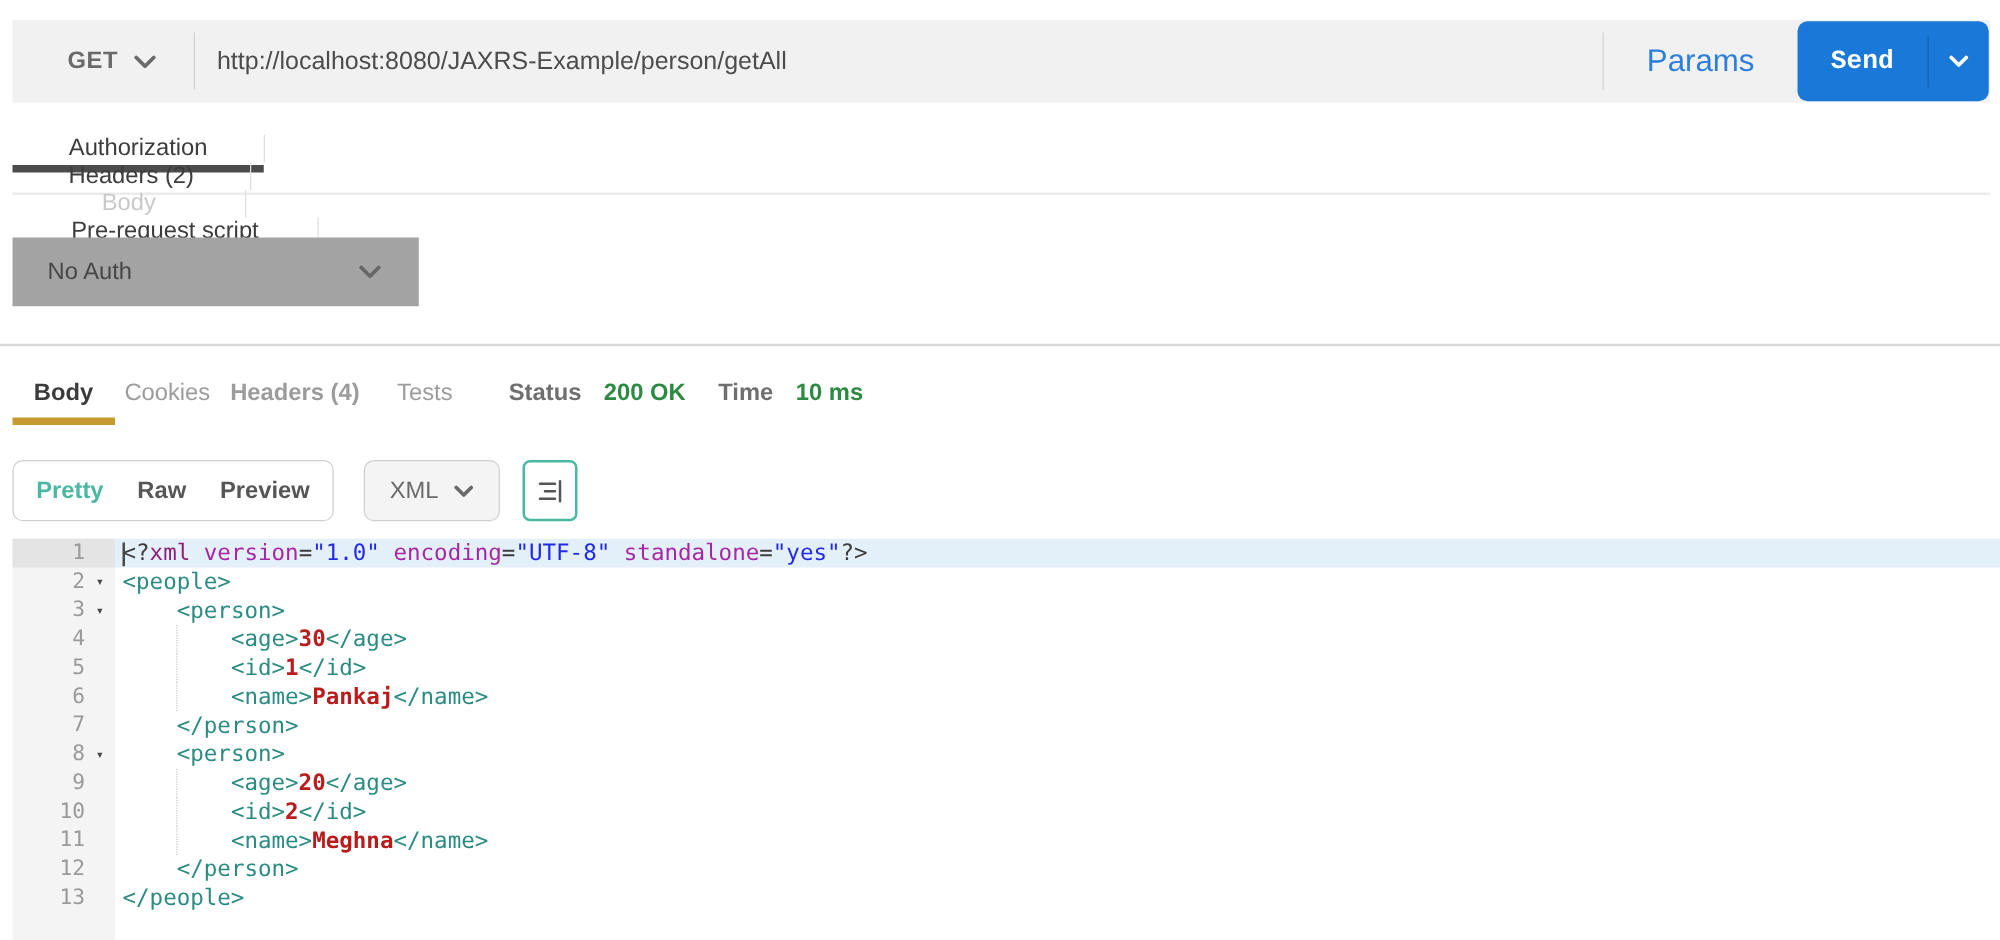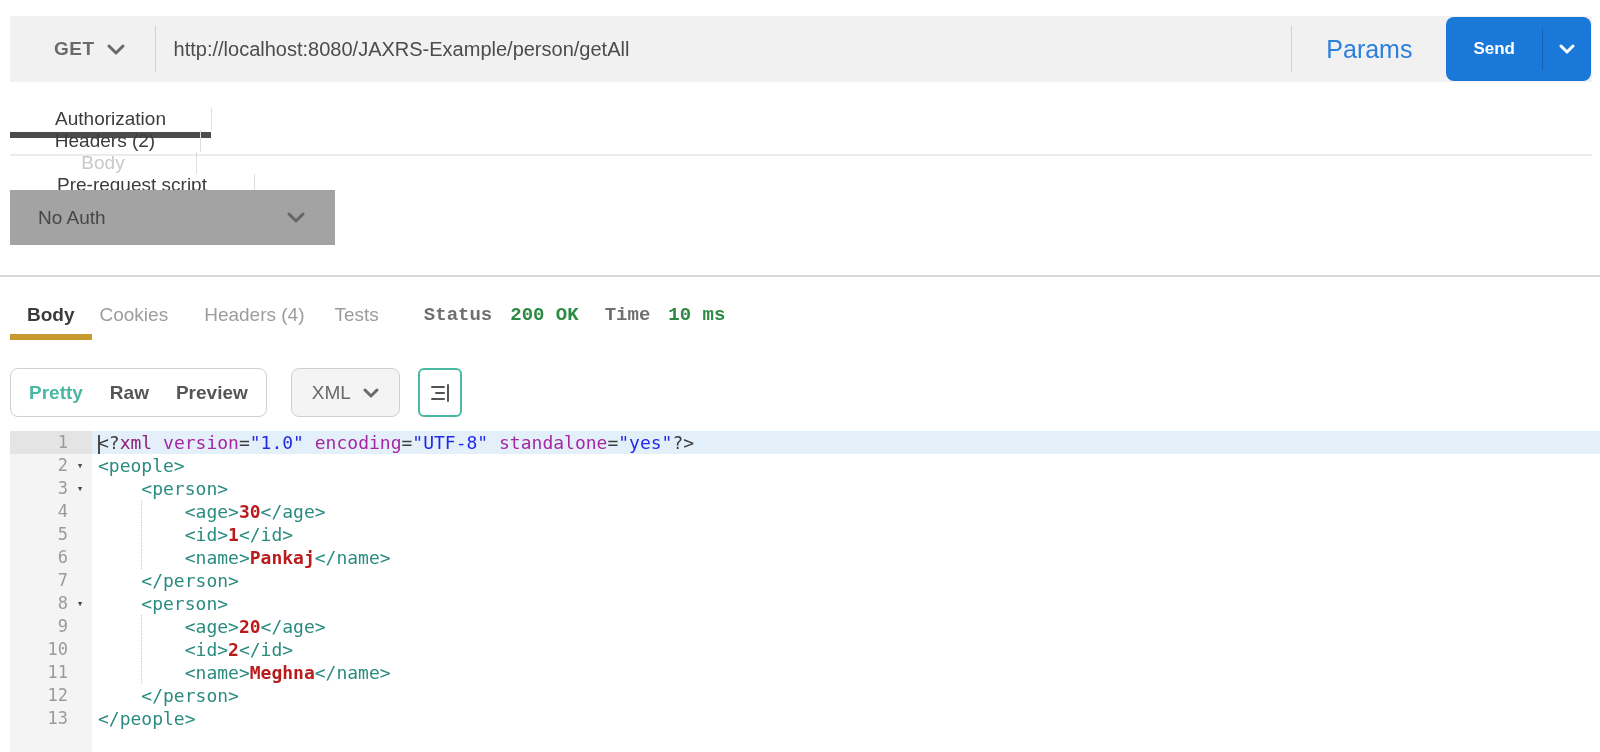--- a/index.html
+++ b/index.html
@@ -11,21 +11,21 @@
              background:#f1f1f1; display:flex; align-items:center; }
   .method { display:flex; align-items:center; gap:12px; padding:0 30px 0 44px;
             font-size:19px; font-weight:700; color:#6a6a6a; cursor:pointer; letter-spacing:.5px; }
   .vdiv { width:1px; height:46px; background:#d2d2d2; flex:0 0 auto; }
   .url-input { flex:1; height:100%; border:none; outline:none; background:transparent;
                font-family:"Liberation Sans", sans-serif;
                font-size:20px; color:#4c4c4c; padding-left:18px; }
   .params { font-size:25px; color:#2c7fdb; padding:0 34px; cursor:pointer; white-space:nowrap; }
   .send-btn { height:64px; border-radius:8px; background:#1a78d9; display:flex;
               align-items:center; margin-right:1px; cursor:pointer; flex:0 0 auto; }
-  .send-label { color:#fff; font-size:17px; font-weight:700; padding:0 27px; }
+  .send-label { color:#fff; font-size:21px; font-weight:700; padding:0 27px;font-family:Liberation Mono, monospace; }
   .send-sep { width:1px; height:42px; background:rgba(0,0,0,.18); }
   .send-caret { width:48px; display:flex; align-items:center; justify-content:center; }
 
   
   .req-tabs { position:absolute; left:10px; top:108px; width:1582px; height:48px;
               display:flex; border-bottom:2px solid #ececec;flex-direction:column; }
   .req-tab { position:relative; display:flex; align-items:center; justify-content:center;
              font-size:19px; color:#3c3c3c; border-right:1px solid #dedede; cursor:pointer; }
   .req-tab.w1{width:202px;} .req-tab.w2{width:191px;} .req-tab.w3{width:187px;}
   .req-tab.w4{width:245px;} .req-tab.w5{width:200px; border-right:none;}
@@ -39,22 +39,22 @@
              padding:0 30px 0 28px; font-size:19px; color:#474747; cursor:pointer; }
 
   .section-divider { position:absolute; left:0; top:275px; width:1600px; height:2px; background:#d8d8d8; }
 
   
   .resp-row { position:absolute; left:10px; top:300px; height:30px; display:flex; align-items:center; }
   .resp-tab { position:relative; font-size:19px; color:#9c9c9c; cursor:pointer; white-space:nowrap; }
   .resp-tab.active { color:#3b3b3b; font-weight:700; padding:0 17px; }
   .resp-tab.active::after { content:""; position:absolute; left:0; right:0; bottom:-14px;
                             height:6px; background:#c79a30; }
-  .resp-tab.m1{margin-left:8px;} .resp-tab.m2{margin-left:36px;} .resp-tab.m3{margin-left:30px;}
-  .meta-group { display:flex; align-items:center; margin-left:45px; font-size:19px; font-weight:700;font-family:Liberation Mono, monospace; }
+  .resp-tab.m1{margin-left:8px;} .resp-tab.m2{margin-left:16px;font-weight:bold;} .resp-tab.m3{margin-left:30px;}
+  .meta-group { display:flex; align-items:center; margin-left:45px; font-size:19px; font-weight:700; }
   .meta-label { color:#6f6f6f; }
   .meta-value { color:#2c8a42; margin-left:18px; }
   .meta-label.m { margin-left:26px; }
 
   
   .view-bar { position:absolute; left:10px; top:368px; height:49px; display:flex; align-items:stretch; }
   .view-group { border:1px solid #d0d0d0; border-radius:8px; background:#fff; display:flex;
                 align-items:center; padding:0 18px; gap:27px; font-size:19px; font-weight:700; }
   .vm { color:#565656; cursor:pointer; }
   .vm.active { color:#4bb8a4; }

